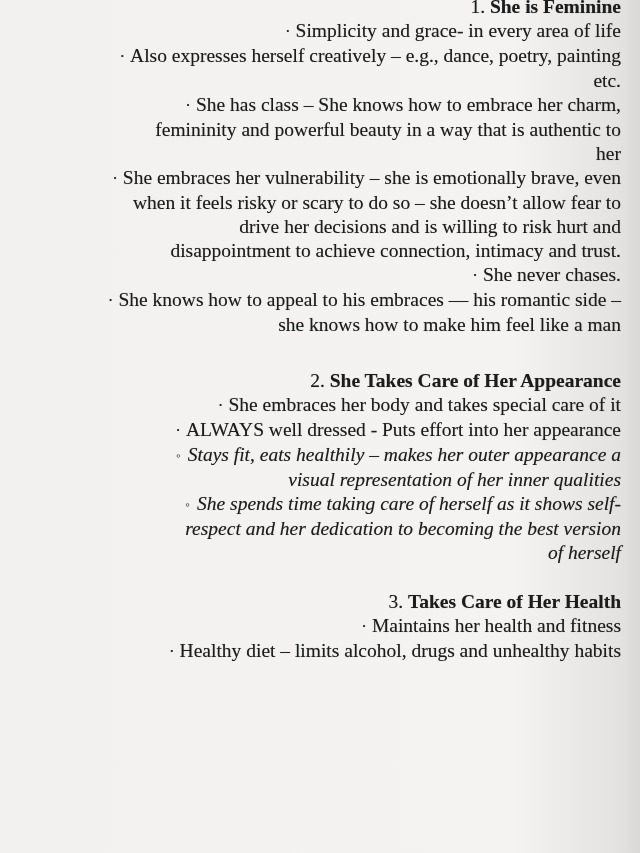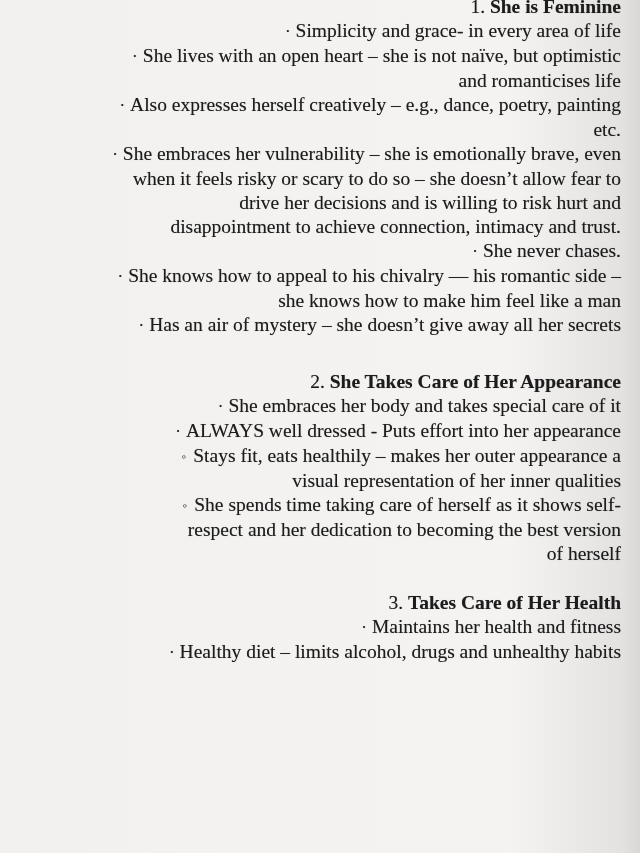--- a/index.html
+++ b/index.html
@@ -45,44 +45,44 @@
     text-indent: -24px;
   }
   .item .bullet {
     display: inline;
     margin-right: 5px;
     font-size: 17px;
   }
   .subitem {
     padding-left: 79px;
     text-indent: -27px;
+    font-style: italic;
   }
   .subitem .bullet {
     display: inline;
     margin-right: 7px;
     font-size: 13px;
     vertical-align: 1px;
     color: #3a3a3a;
   }
   .txt { }
 </style>
 </head>
 <body>
 
 <div class="page">
   <div class="doc" id="doc">
       <div class="section s1">
         <div class="heading"><span class="num">1. </span><span class="title">She is Feminine</span></div>
         <div class="item"><span class="bullet">·</span><span class="txt">Simplicity and grace- in every area of life</span></div>
-        <div class="item"><span class="bullet">·</span><span class="txt">She lives with an open heart – she is not naïve, but optimistic and romanticises life</span></div>
         <div class="item"><span class="bullet">·</span><span class="txt">Also expresses herself creatively – e.g., dance, poetry, painting etc.</span></div>
+        <div class="item"><span class="bullet">·</span><span class="txt">She has class – She knows how to embrace her charm, femininity and powerful beauty in a way that is authentic to her</span></div>
         <div class="item"><span class="bullet">·</span><span class="txt">She embraces her vulnerability – she is emotionally brave, even when it feels risky or scary to do so – she doesn’t allow fear to drive her decisions and is willing to risk hurt and disappointment to achieve connection, intimacy and trust.</span></div>
         <div class="item"><span class="bullet">·</span><span class="txt">She never chases.</span></div>
-        <div class="item"><span class="bullet">·</span><span class="txt">She knows how to appeal to his chivalry — his romantic side – she knows how to make him feel like a man</span></div>
-        <div class="item"><span class="bullet">·</span><span class="txt">Has an air of mystery – she doesn’t give away all her secrets</span></div>
+        <div class="item"><span class="bullet">·</span><span class="txt">She knows how to appeal to his embraces — his romantic side – she knows how to make him feel like a man</span></div>
       </div>
       <div class="section s2">
         <div class="heading"><span class="num">2. </span><span class="title">She Takes Care of Her Appearance</span></div>
         <div class="item"><span class="bullet">·</span><span class="txt">She embraces her body and takes special care of it</span></div>
         <div class="item"><span class="bullet">·</span><span class="txt">ALWAYS well dressed - Puts effort into her appearance</span></div>
         <div class="subitem"><span class="bullet sub">◦</span><span class="txt">Stays fit, eats healthily – makes her outer appearance a visual representation of her inner qualities</span></div>
         <div class="subitem"><span class="bullet sub">◦</span><span class="txt">She spends time taking care of herself as it shows self-respect and her dedication to becoming the best version of herself</span></div>
       </div>
       <div class="section s3">
         <div class="heading"><span class="num">3. </span><span class="title">Takes Care of Her Health</span></div>

